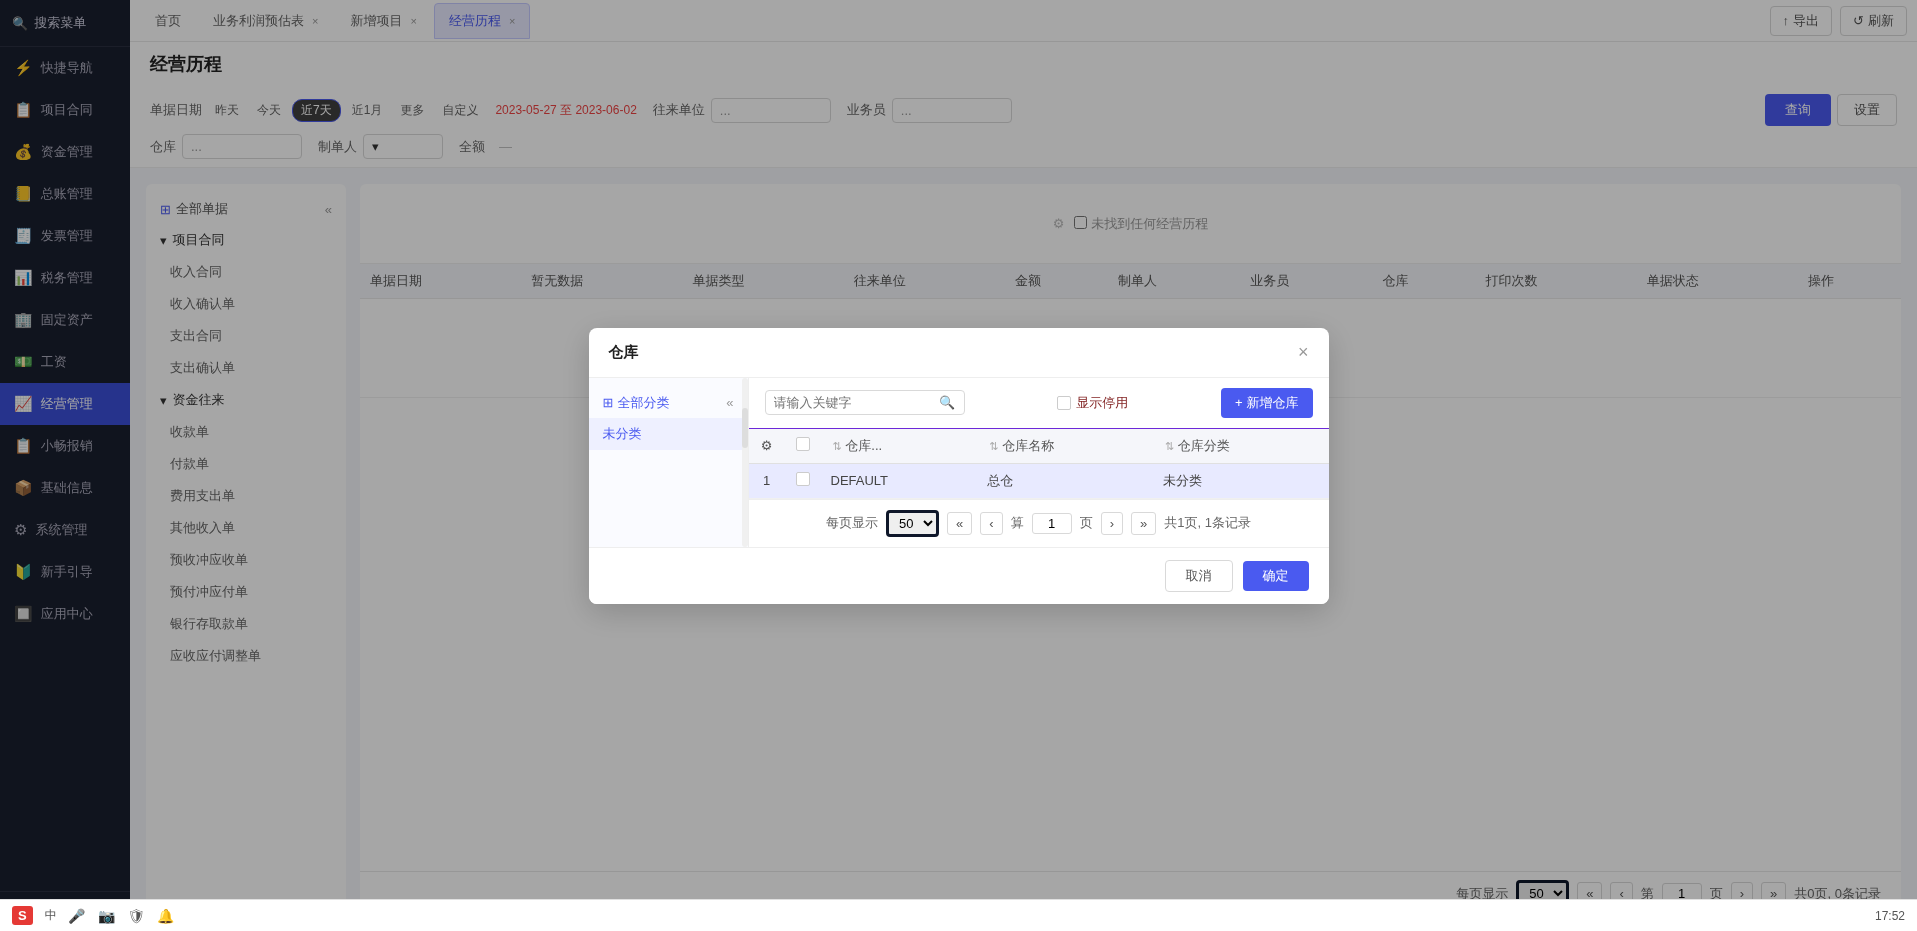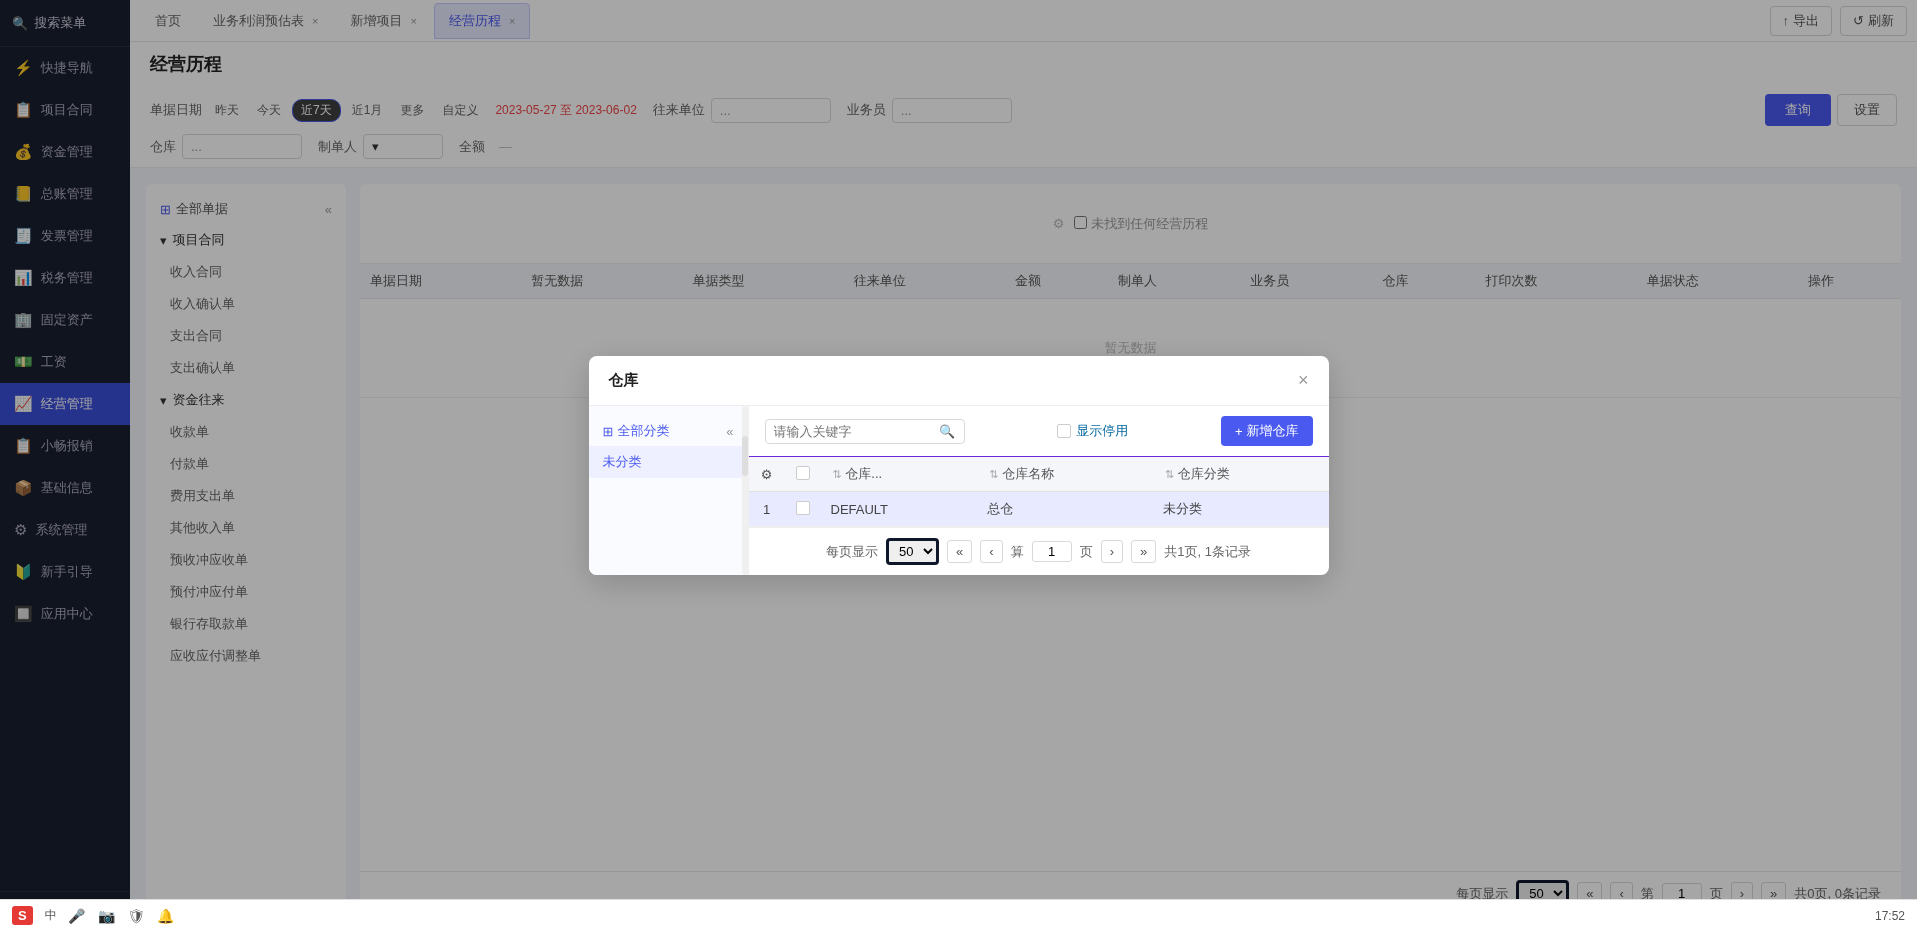--- a/index.html
+++ b/index.html
@@ -76,21 +76,21 @@
     .modal-body { display: flex; flex: 1; min-height: 0; }
     .modal-left { width: 160px; border-right: 1px solid #eee; padding: 10px 0; background: #fafbff; overflow-y: auto; }
     .modal-left-header { display: flex; align-items: center; justify-content: space-between; padding: 6px 14px; font-size: 13px; font-weight: 500; color: #4a5af0; cursor: pointer; }
     .modal-left-item { padding: 7px 14px; font-size: 13px; color: #555; cursor: pointer; }
     .modal-left-item.active { color: #4a5af0; background: #eef0ff; }
     .modal-right { flex: 1; display: flex; flex-direction: column; min-height: 0; }
     .modal-toolbar { display: flex; align-items: center; justify-content: space-between; padding: 10px 16px; border-bottom: 1px solid #6d28d9; }
     .search-box { display: flex; align-items: center; border: 1px solid #d9d9d9; border-radius: 4px; padding: 4px 8px; gap: 6px; background: #fff; }
     .search-input { border: none; outline: none; font-size: 13px; width: 160px; color: #555; }
     .search-icon-inner { color: #aaa; }
-    .show-disabled-label { display: flex; align-items: center; gap: 5px; font-size: 13px; color: #0369a1; cursor: pointer; }
+    .show-disabled-label { display: flex; align-items: center; gap: 5px; font-size: 13px; color: #7f1d1d; cursor: pointer; }
     .checkbox { width: 14px; height: 14px; border: 1px solid #ccc; border-radius: 2px; display: inline-block; background: #fff; }
     .btn-add { background: #4a5af0; color: #fff; border: none; border-radius: 4px; padding: 6px 14px; cursor: pointer; font-size: 13px; display: flex; align-items: center; gap: 4px; }
     .modal-table-container { flex: 1; overflow: auto; }
     .modal-table { width: 100%; border-collapse: collapse; font-size: 13px; }
     .modal-table th { background: #f5f6fa; padding: 8px 10px; text-align: left; border-bottom: 1px solid #e0e0e0; font-weight: 500; color: #555; white-space: nowrap; }
     .modal-table td { padding: 8px 10px; border-bottom: 1px solid #f0f0f0; color: #444; white-space: nowrap; }
     .modal-table tr.selected td { background: #e8eaff; }
     .sort-icon { color: #aaa; font-size: 11px; margin-left: 2px; cursor: pointer; }
     .th-checkbox { width: 30px; }
     .th-num { width: 40px; }
@@ -430,20 +430,24 @@
           <span>算</span>
           <input class="page-input" type="text" value="1" style="">
           <span>页</span>
           <button class="page-nav-btn">›</button>
           <button class="page-nav-btn">»</button>
           <span>共1页, 1条记录</span>
         </div>
       </div>
     </div>
 
+    <div class="modal-footer">
+      <button class="btn-cancel">取消</button>
+      <button class="btn-confirm">确定</button>
+    </div>
   </div>
 </div>
 
 <div class="taskbar" style="height:32px;">
   <div class="taskbar-left">
     <span style="background:#e53935; color:#fff; padding:2px 6px; border-radius:3px; font-size:13px; font-weight:bold;">S</span>
     <span style="font-size:12px; color:#555;">中</span>
     <span style="font-size:14px; color:#555;">🎤</span>
     <span style="font-size:14px; color:#555;">📷</span>
     <span style="font-size:14px; color:#555;">🛡</span>

